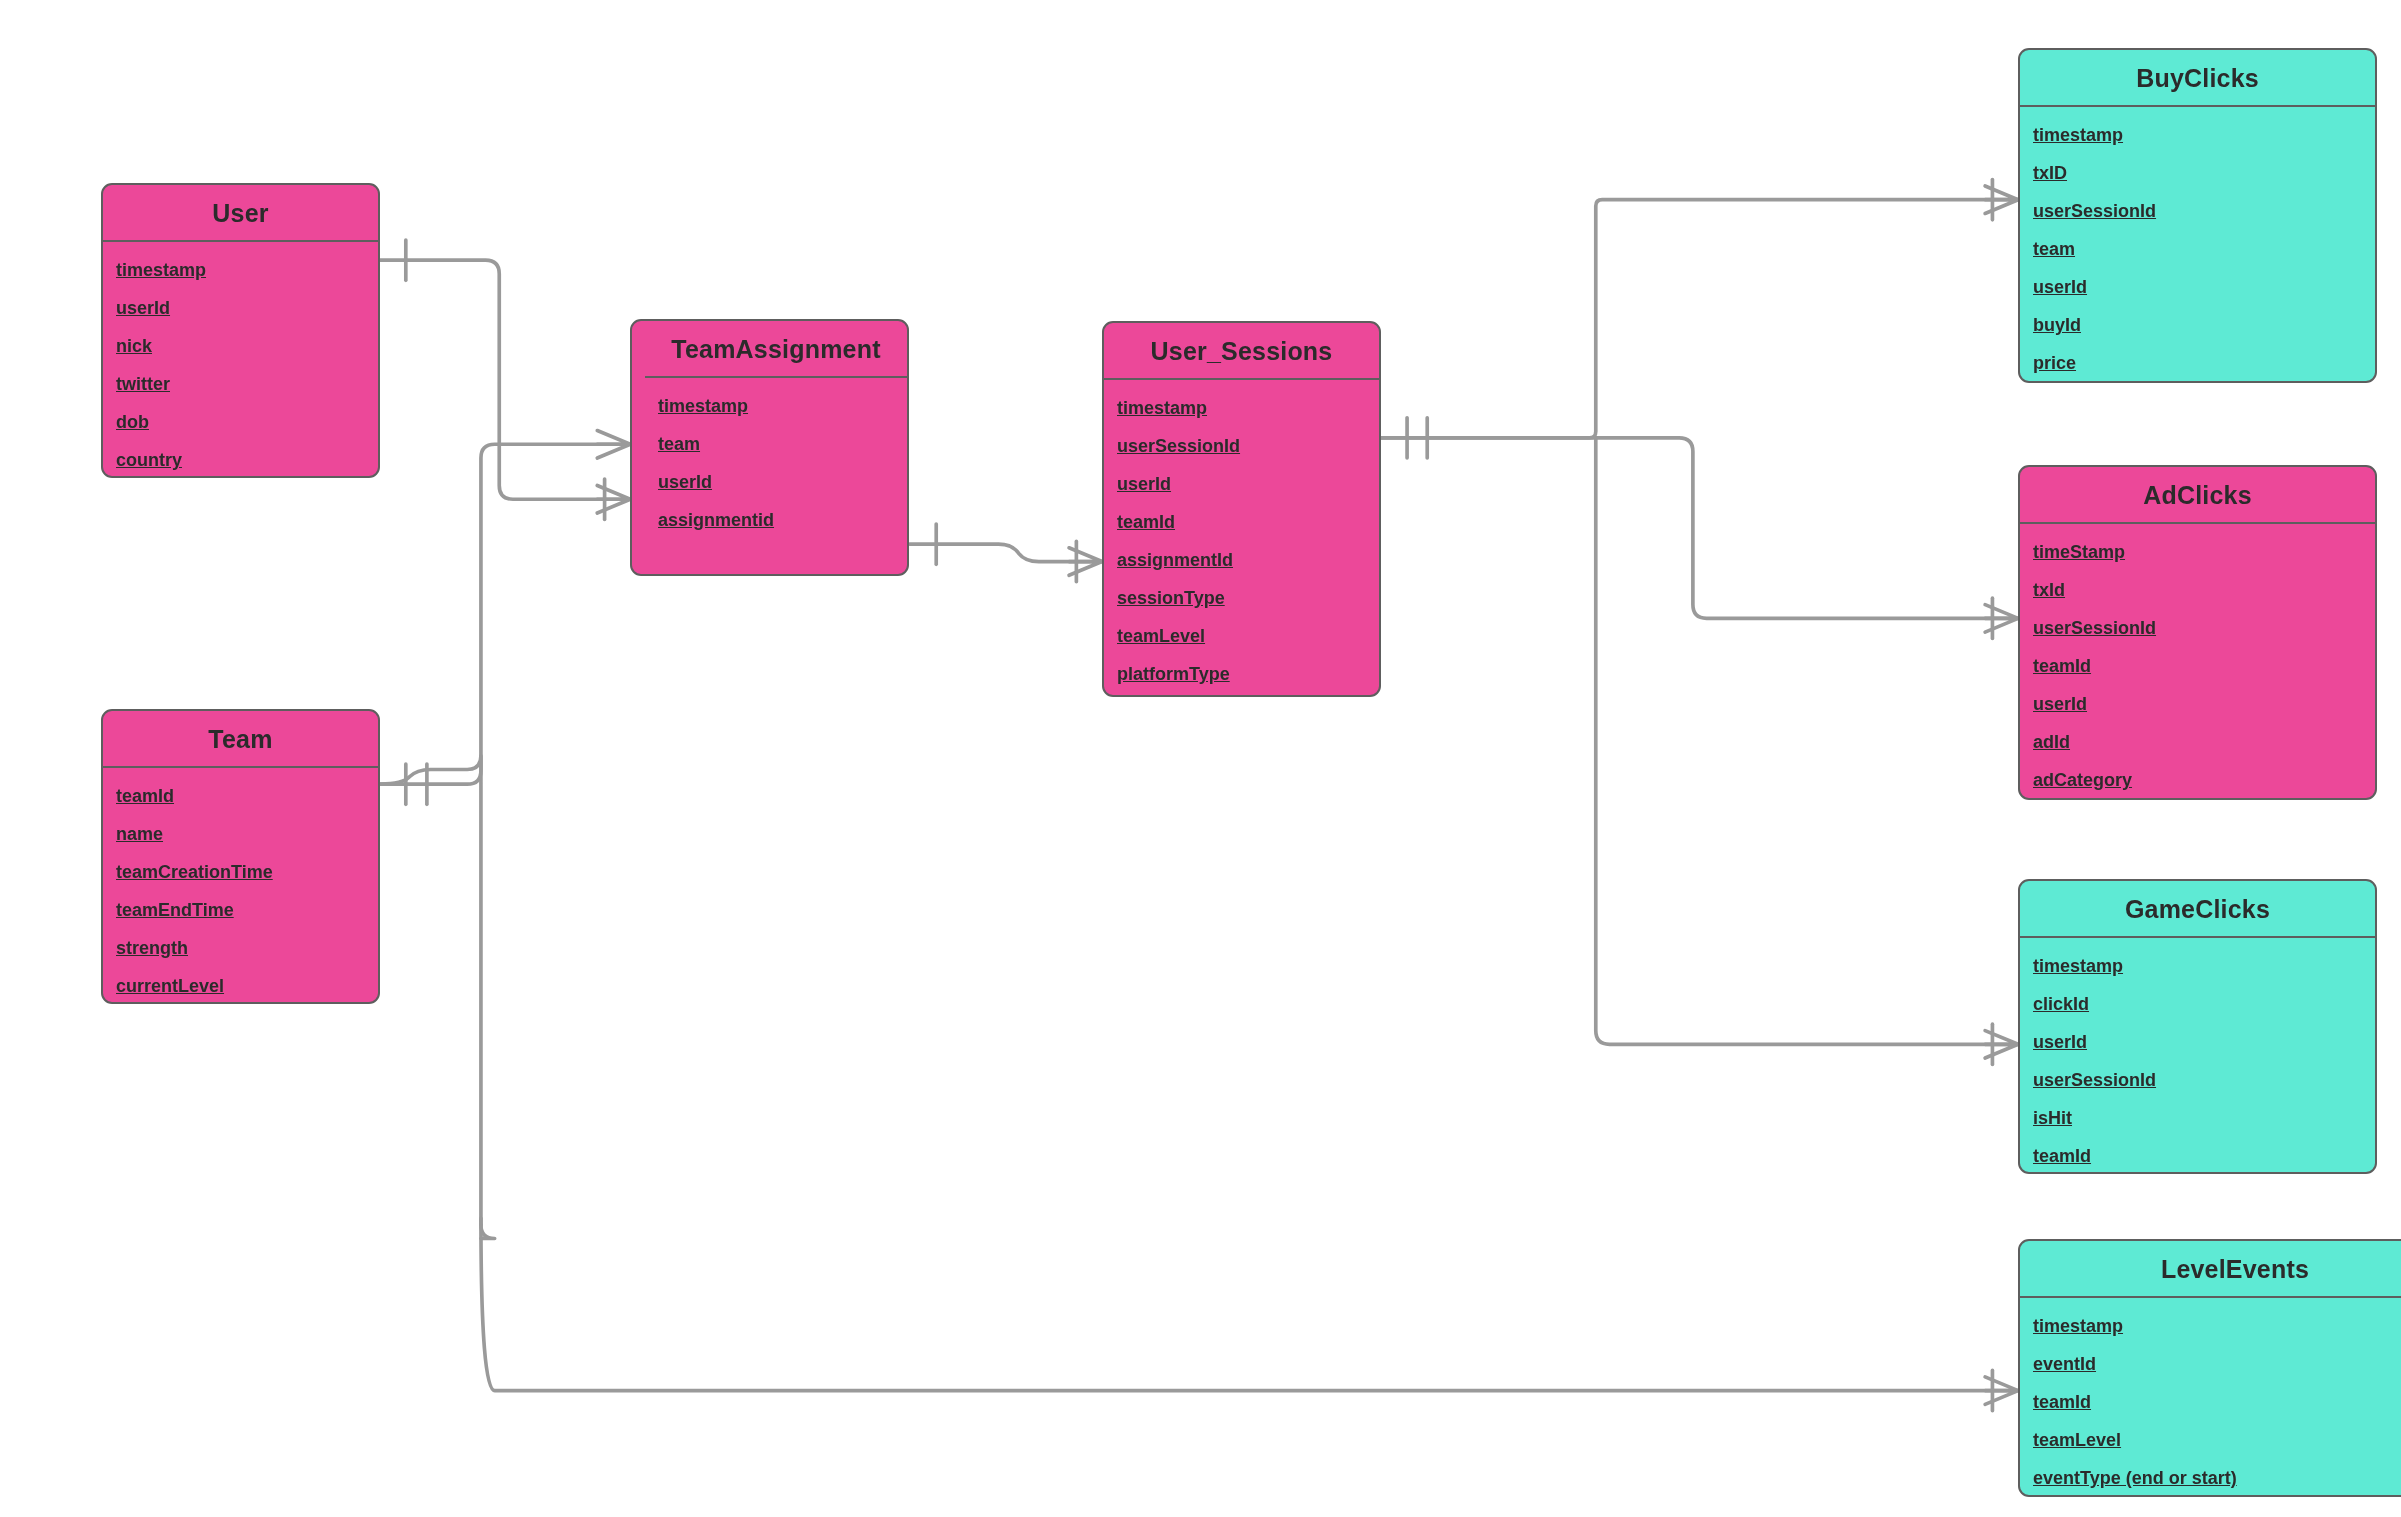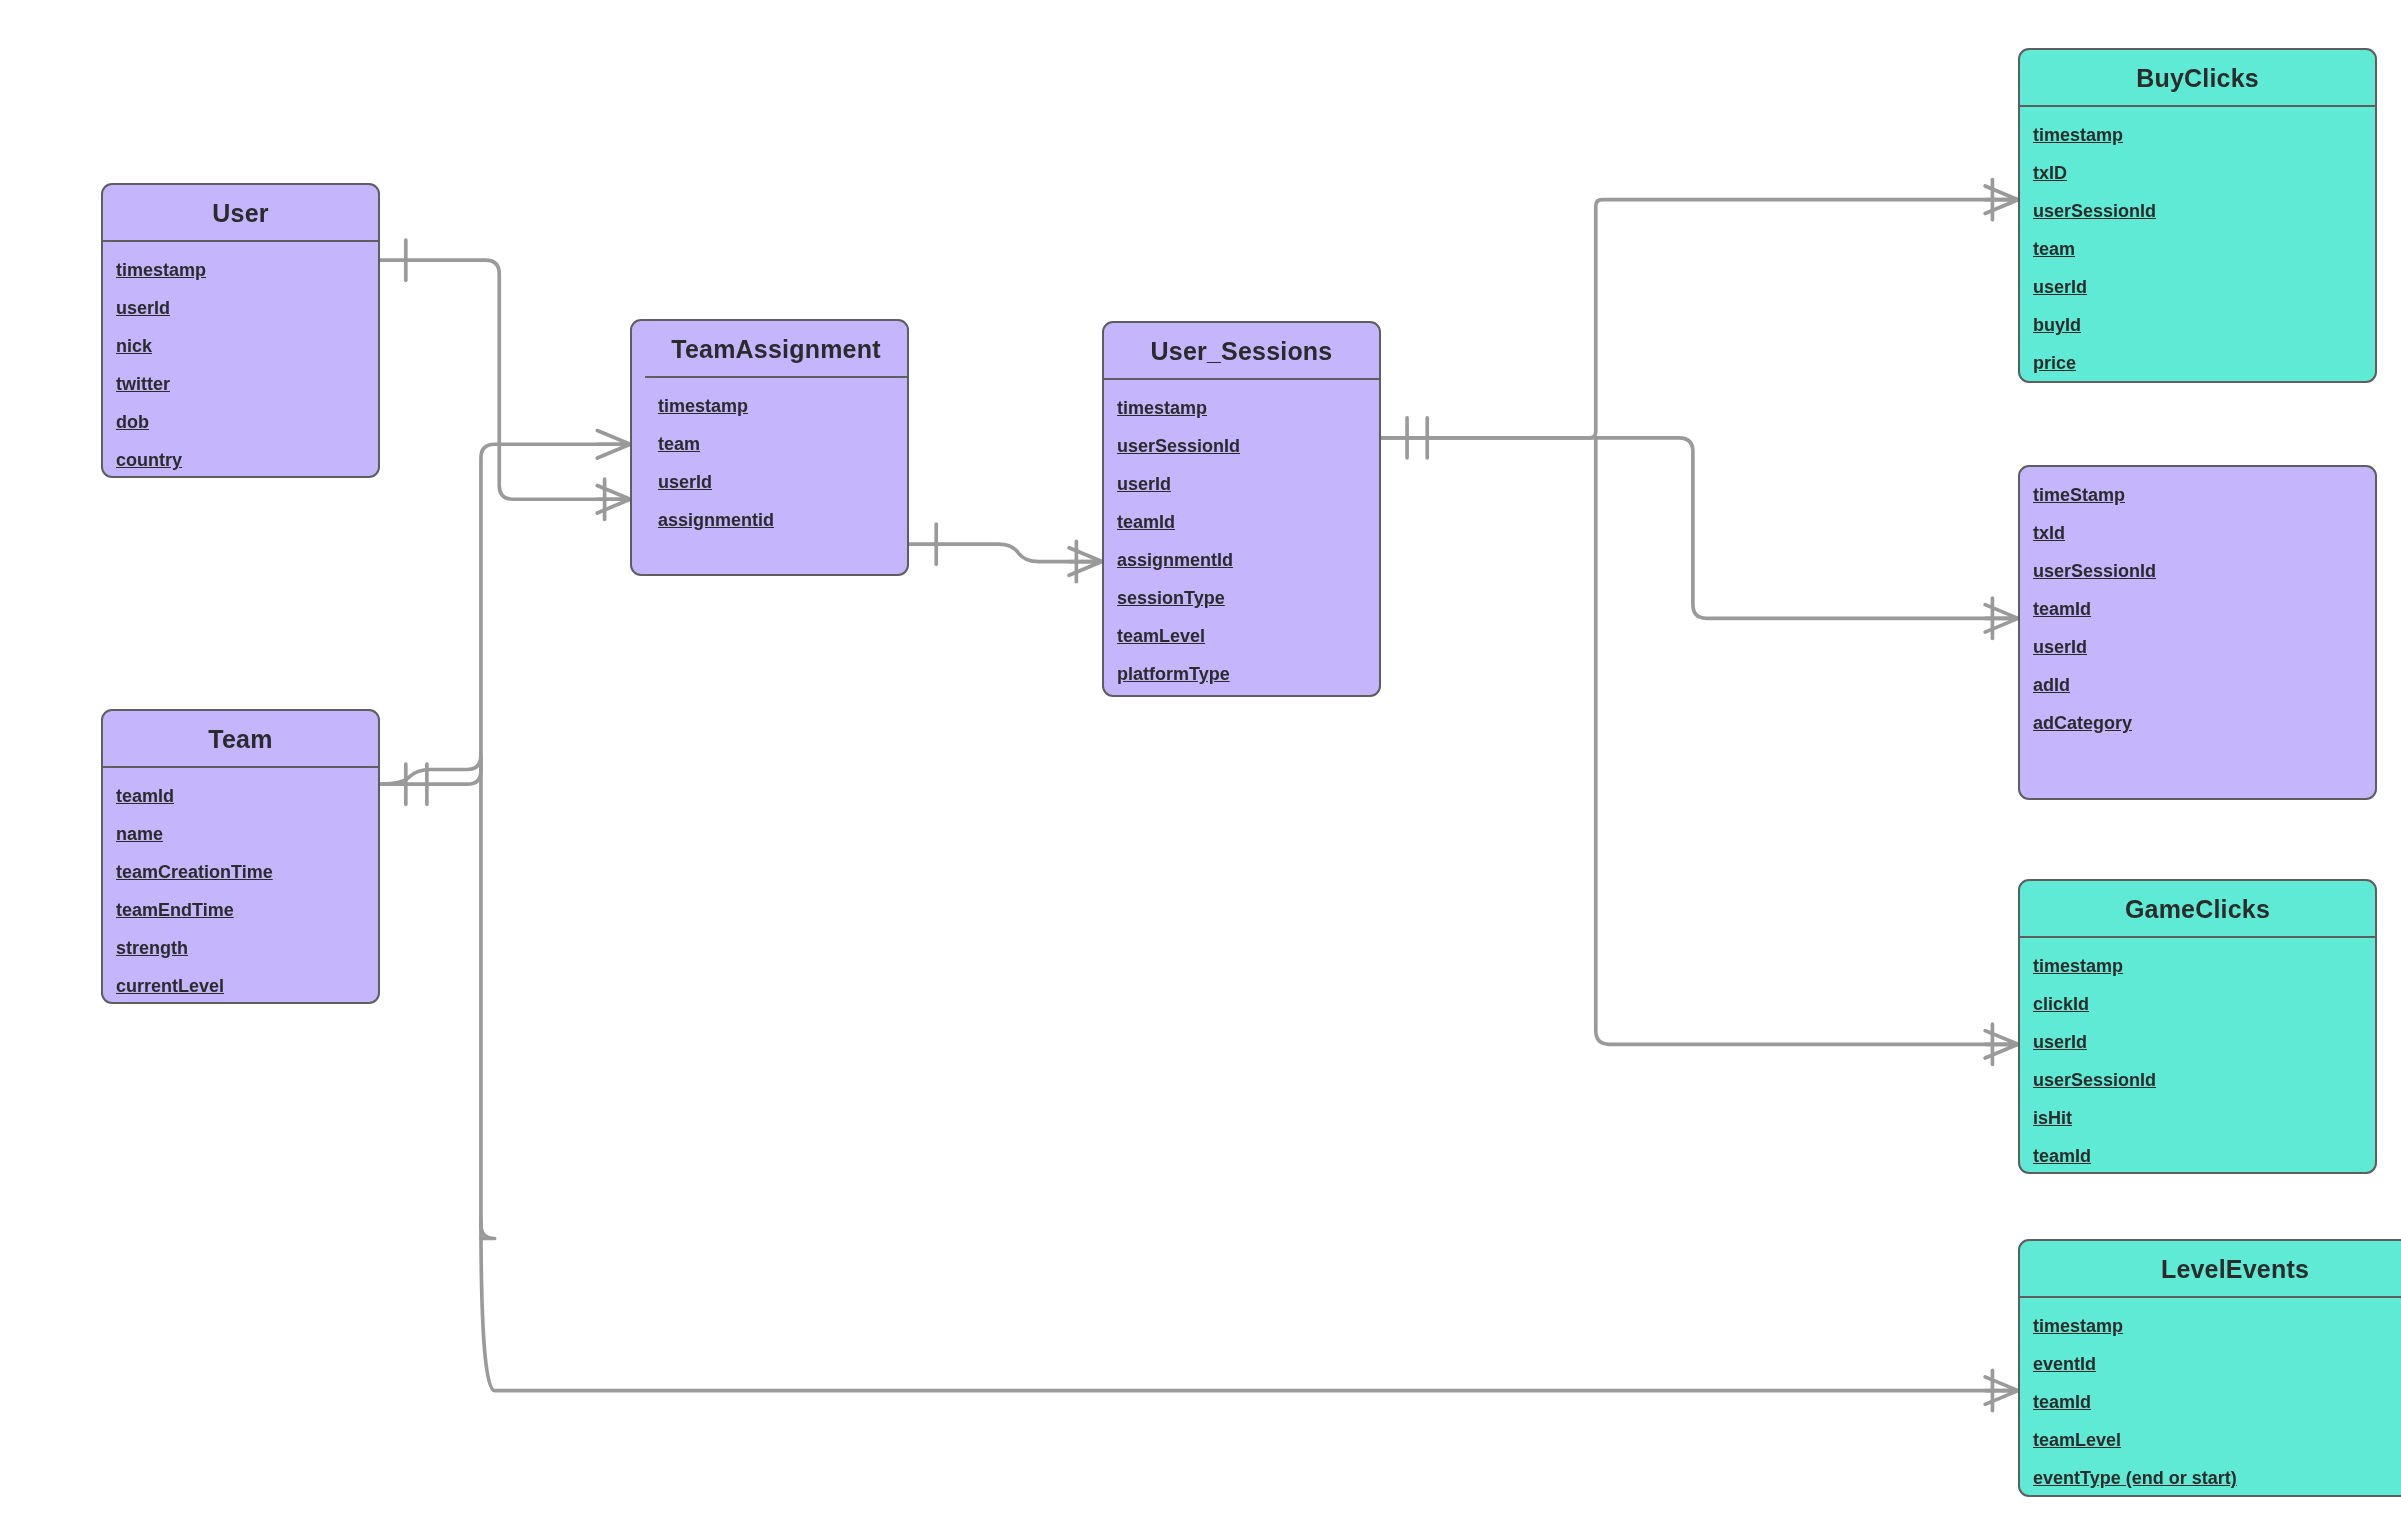--- a/index.html
+++ b/index.html
@@ -29,21 +29,21 @@
     pointer-events: none;
   }
   .entity {
     position: absolute;
     box-sizing: border-box;
     border: 2.7px solid #5e5e5e;
     border-radius: 11px;
     background: #5eead4;
     overflow: hidden;
   }
-  .entity.filled { background: #c4b5fd; }
+  .entity.filled { background: #ec4899; }
   .entity-title {
     box-sizing: border-box;
     height: 57px;
     line-height: 57px;
     text-align: center;
     font-weight: bold;
     font-size: 25px;
     color: #2b2b2b;
     border-bottom: 2.7px solid #5e5e5e;
     letter-spacing: 0.2px;
@@ -177,20 +177,21 @@
       <div class="attr">txID</div>
       <div class="attr">userSessionId</div>
       <div class="attr">team</div>
       <div class="attr">userId</div>
       <div class="attr">buyId</div>
       <div class="attr">price</div>
     </div>
   </div>
 
   <div class="entity filled" style="left:2018px; top:465px; width:359px; height:335px;">
+    <div class="entity-title">AdClicks</div>
     <div class="entity-attrs">
       <div class="attr">timeStamp</div>
       <div class="attr">txId</div>
       <div class="attr">userSessionId</div>
       <div class="attr">teamId</div>
       <div class="attr">userId</div>
       <div class="attr">adId</div>
       <div class="attr">adCategory</div>
     </div>
   </div>

